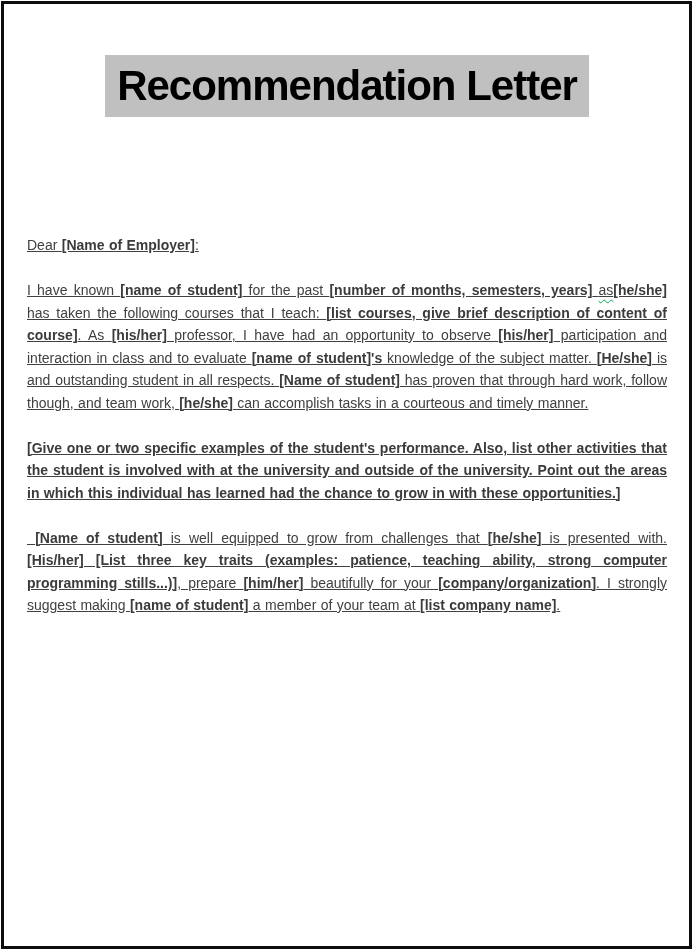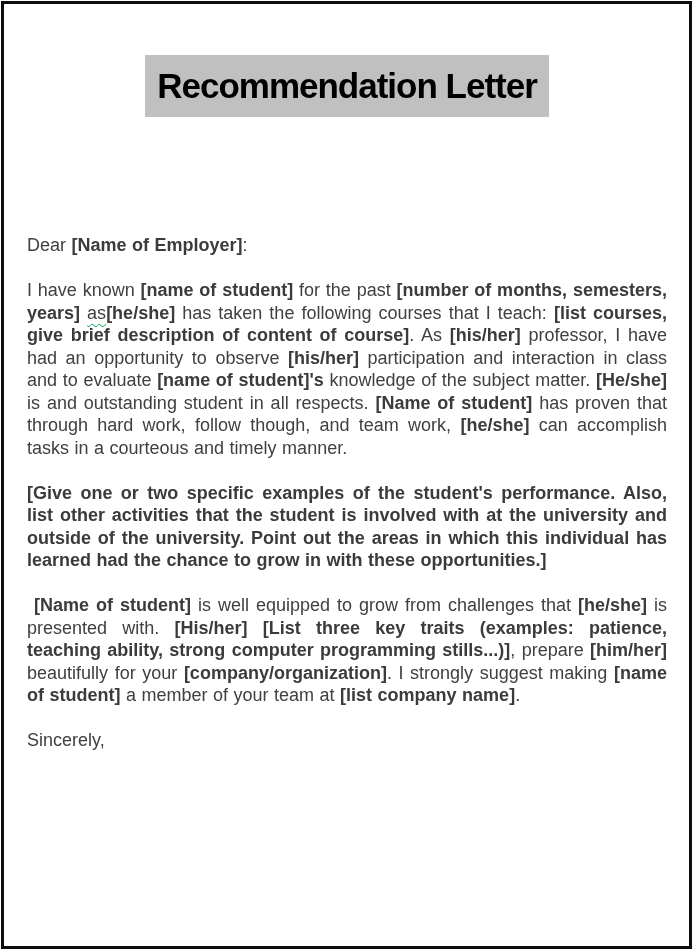--- a/index.html
+++ b/index.html
@@ -22,33 +22,34 @@
     background: var(--page-bg, #ffffff);
     padding: 51px 22px 0 23px;
     overflow: hidden;
   }
   .title-row { text-align: center; }
   .title {
     display: inline-block;
     background: var(--highlight, #c0c0c0);
     color: var(--title-color, #000000);
     font-weight: bold;
-    font-size: 35px;
+    font-size: 42px;
     line-height: 55px;
     padding: 3px 12px 4px 12px;
     letter-spacing: -1px;
     white-space: nowrap;
   }
   .letter { margin-top: 117px; }
   .para {
     margin: 0 0 22.5px 0;
-    font-size: 18px;
+    font-size: 14px;
     line-height: 22.5px;
     color: var(--text, #404040);
     word-spacing: 0.5px;
+    text-decoration: underline;
   }
   .para.justify { text-align: justify; }
   .b { font-weight: bold; color: var(--bold, #3b3b3b); }
   .squiggle {
     text-decoration-line: underline;
     text-decoration-style: wavy;
     text-decoration-color: var(--squiggle, #00a651);
     text-decoration-thickness: 1px;
     text-underline-offset: 4px;
   }
@@ -59,16 +60,15 @@
 <div class="canvas">
   <div class="page">
     <div class="title-row">
       <span class="title">Recommendation Letter</span>
     </div>
     <div class="letter">
         <p class="para"><span>Dear </span><span class="b">[Name of Employer]</span><span>:</span></p>
         <p class="para justify"><span>I have known </span><span class="b">[name of student]</span><span> for the past </span><span class="b">[number of months, semesters, years]</span><span> </span><span class="squiggle">as</span><span class="b">[he/she]</span><span> has taken the following courses that I teach: </span><span class="b">[list courses, give brief description of content of course]</span><span>. As </span><span class="b">[his/her]</span><span> professor, I have had an opportunity to observe </span><span class="b">[his/her]</span><span> participation and interaction in class and to evaluate </span><span class="b">[name of student]'s</span><span> knowledge of the subject matter. </span><span class="b">[He/she]</span><span> is and outstanding student in all respects. </span><span class="b">[Name of student]</span><span> has proven that through hard work, follow though, and team work, </span><span class="b">[he/she]</span><span> can accomplish tasks in a courteous and timely manner.</span></p>
         <p class="para justify"><span class="b">[Give one or two specific examples of the student's performance. Also, list other activities that the student is involved with at the university and outside of the university. Point out the areas in which this individual has learned had the chance to grow in with these opportunities.]</span></p>
         <p class="para justify"><span>&nbsp;</span><span class="b">[Name of student]</span><span> is well equipped to grow from challenges that </span><span class="b">[he/she]</span><span> is presented with. </span><span class="b">[His/her] [List three key traits (examples: patience, teaching ability, strong computer programming stills...)]</span><span>, prepare </span><span class="b">[him/her]</span><span> beautifully for your </span><span class="b">[company/organization]</span><span>. I strongly suggest making </span><span class="b">[name of student]</span><span> a member of your team at </span><span class="b">[list company name]</span><span>.</span></p>
-        <p class="para"><span>Sincerely,</span></p>
       </div>
   </div>
 </div>
 
 </body></html>

